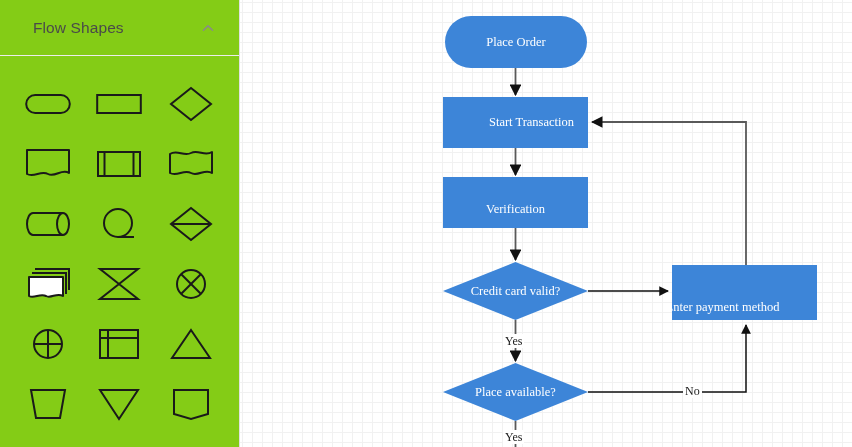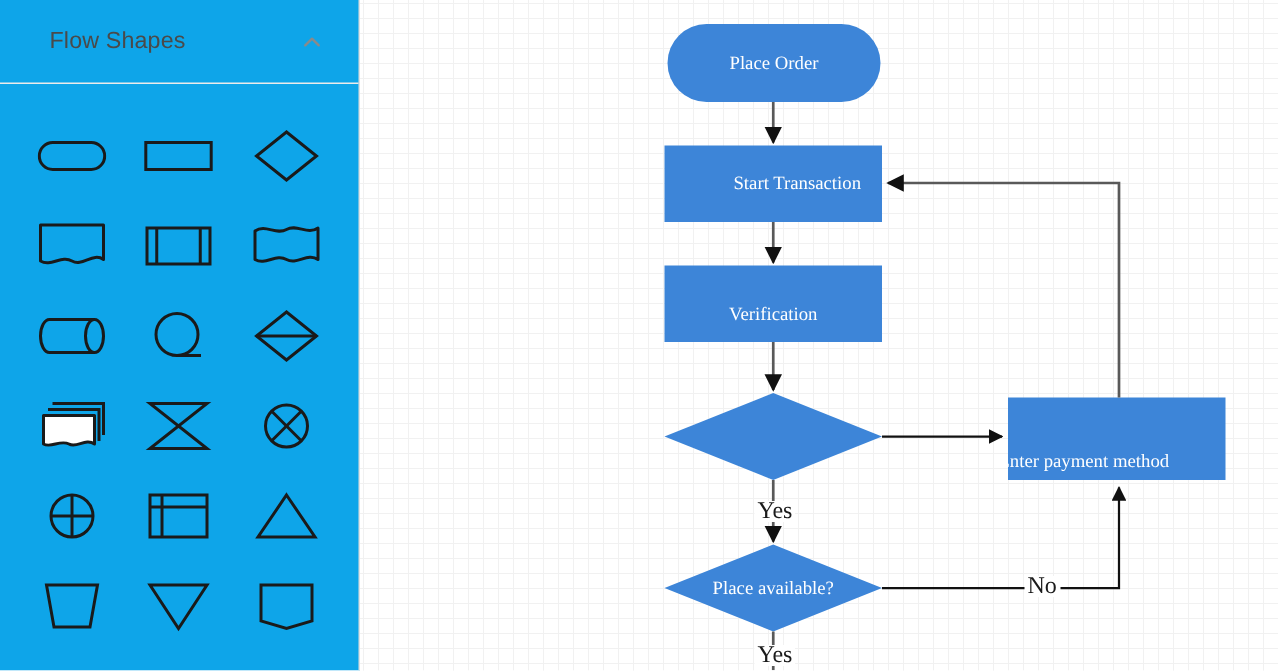--- a/index.html
+++ b/index.html
@@ -10,21 +10,21 @@
     background: #ffffff;
     font-family: "Liberation Sans", sans-serif;
   }
 
   #app { position: relative; width: 852px; height: 447px; display: flex; }
 
   
   #sidebar {
     position: relative;
     width: 240px; height: 447px;
-    background: #0ea5e9;
+    background: #84cc16;
     border-right: 1px solid #e0e0e0;
     flex: 0 0 240px;
   }
   #palette-header {
     position: relative;
     height: 56px;
     display: flex;
     align-items: center;
     padding: 0 16px 0 33px;
     border-bottom: 1px solid #ececec;
@@ -81,21 +81,21 @@
     align-items: center;
     justify-content: center;
     color: #ffffff;
     font-size: 12.5px;
     white-space: nowrap;
     pointer-events: none;
     text-align: center;
   }
   .edge-label {
     position: absolute;
-    font-size: 16px;
+    font-size: 12px;
     color: #1b1b1b;
     background: #ffffff;
     padding: 0 2px;
     white-space: nowrap;
     line-height: 14px;
   }
 </style>
 </head>
 <body>
 
@@ -268,20 +268,21 @@
       </g>
 
       <g stroke="#595959" stroke-width="1.8" fill="none">
         <path d="M506 265 L506 122 L352 122" marker-end="url(#arrow)"></path>
       </g>
     </svg>
 
     <div class="node-label" style="left:205px;top:16px;width:142px;height:52px;">Place Order</div>
     <div class="node-label" style="left:203px;top:97px;width:145px;height:51px;padding-left:32px;">Start Transaction</div>
     <div class="node-label" style="left:203px;top:177px;width:145px;height:64px;">Verification</div>
+    <div class="node-label" style="left:203px;top:262px;width:145px;height:58px;">Credit card valid?</div>
     <div class="node-label" style="left:410px;top:265px;width:145px;height:64px;margin-top:10px;">Enter payment method</div>
     <div class="node-label" style="left:203px;top:363px;width:145px;height:58px;">Place available?</div>
 
     <div class="edge-label" style="left:263px;top:334px;">Yes</div>
     <div class="edge-label" style="left:443px;top:384px;">No</div>
     <div class="edge-label" style="left:263px;top:430px;">Yes</div>
 
   </main>
 </div>
 

